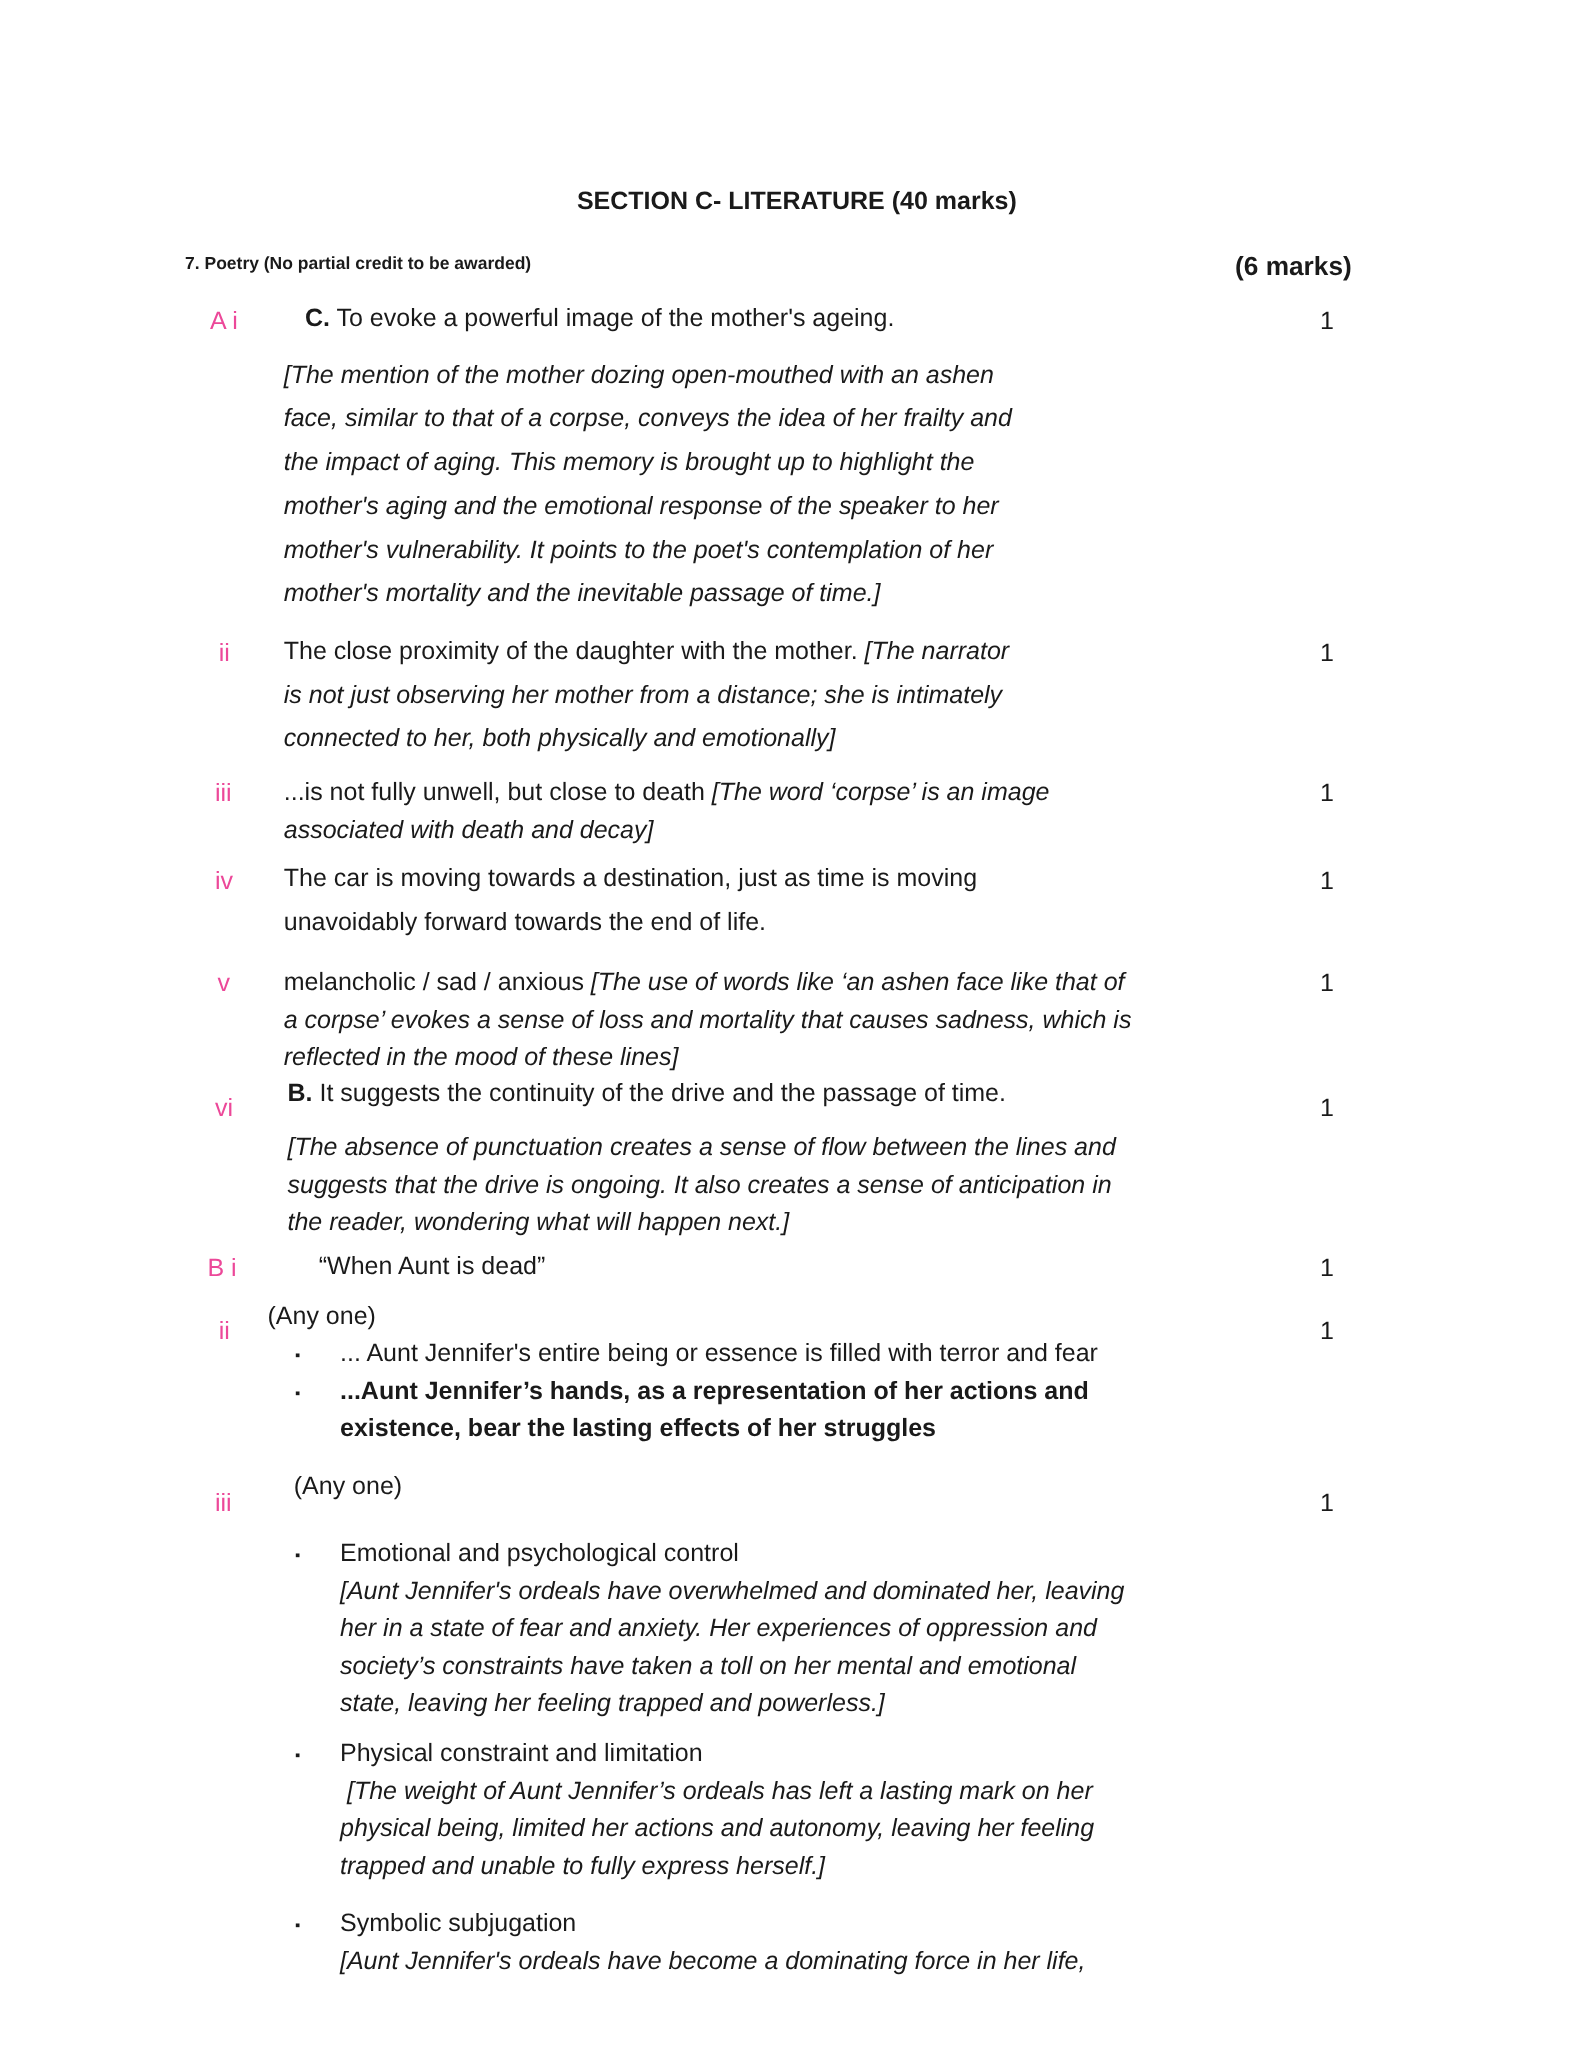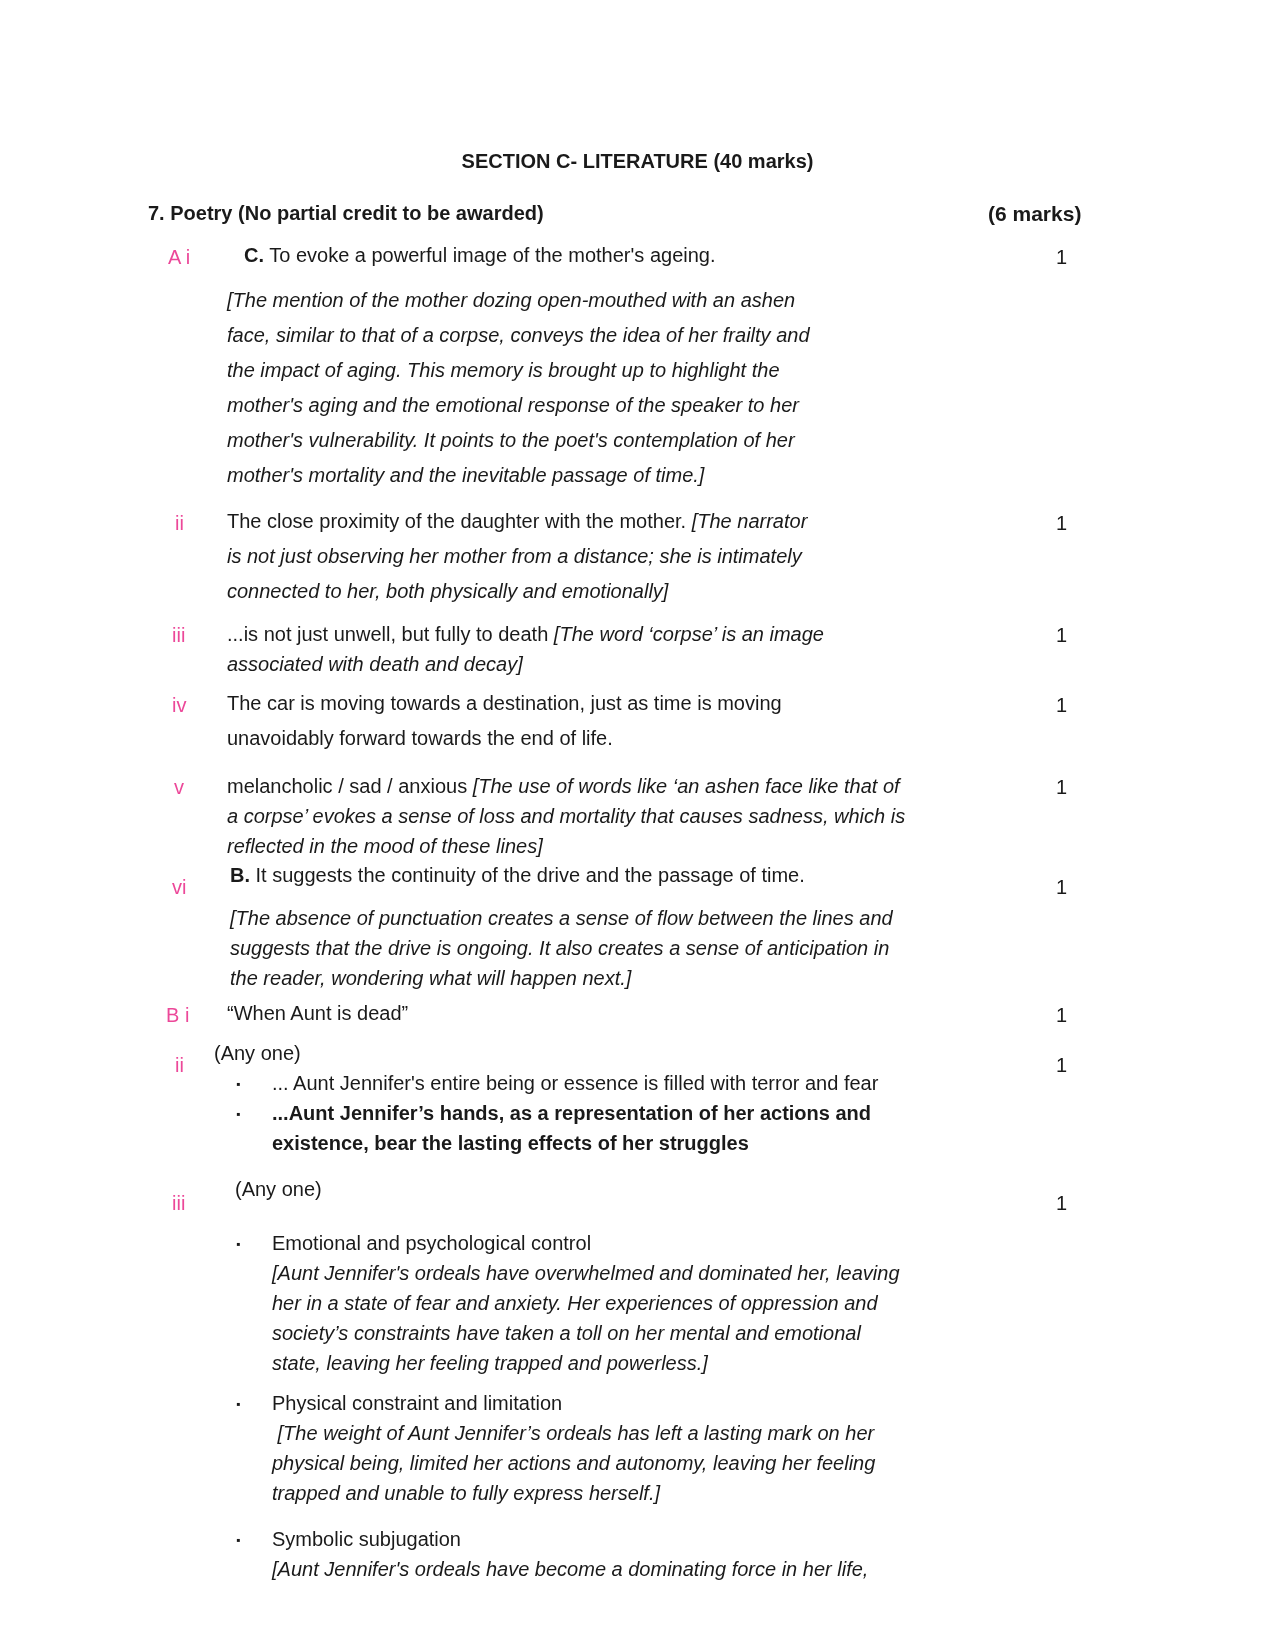--- a/index.html
+++ b/index.html
@@ -1,20 +1,20 @@
 <!DOCTYPE html>
 <html><head>
 <meta charset="utf-8">
 <style>
   html, body { margin: 0; padding: 0; background: #ffffff; }
   body { width: 1275px; height: 1650px; position: relative; overflow: hidden;
          font-family: "Liberation Sans", sans-serif; color: #1a1a1a; font-size: 20px; }
   .abs { position: absolute; white-space: nowrap; }
   .title { top: 150px; left: 0; width: 1275px; text-align: center; font-weight: bold; font-size: 20px; }
-  .q-head { top: 202px; left: 148px; font-weight: bold; font-size: 20px; }
+  .q-head { top: 202px; left: 148px; font-weight: bold; font-size: 14px; }
   .q-marks { top: 202px; left: 988px; font-weight: bold; font-size: 21px; }
   .lbl { left: 168px; font-size: 20px; color: #ec4899; }
   .mark { left: 1056px; font-size: 20px; }
   .text { left: 227px; font-size: 20px; line-height: 35px; }
   .it { font-style: italic; }
   .b { font-weight: bold; }
   .bul { font-size: 12px; left: 236px; }
   .btext { left: 272px; font-size: 20px; line-height: 30px; }
   .lines30 { line-height: 30px; }
 </style>
@@ -45,21 +45,21 @@
   <div class="abs lbl" style="top:512px;left:175px;">ii</div>
   <div class="abs text" style="top:504px;">
     <div><span>The close proximity of the daughter with the mother. </span><span class="it">[The narrator</span></div>
     <div class="it">is not just observing her mother from a distance; she is intimately</div>
     <div class="it">connected to her, both physically and emotionally]</div>
   </div>
   <div class="abs mark" style="top:512px;">1</div>
 
   <div class="abs lbl" style="top:624px;left:172px;">iii</div>
   <div class="abs text lines30" style="top:619px;">
-    <div><span>...is not just unwell, but fully to death </span><span class="it">[The word ‘corpse’ is an image</span></div>
+    <div><span>...is not fully unwell, but close to death </span><span class="it">[The word ‘corpse’ is an image</span></div>
     <div class="it">associated with death and decay]</div>
   </div>
   <div class="abs mark" style="top:624px;">1</div>
 
   <div class="abs lbl" style="top:694px;left:172px;">iv</div>
   <div class="abs text" style="top:686px;">
     <div>The car is moving towards a destination, just as time is moving</div>
     <div>unavoidably forward towards the end of life.</div>
   </div>
   <div class="abs mark" style="top:694px;">1</div>
@@ -77,21 +77,21 @@
     <span class="b">B.</span><span> It suggests the continuity of the drive and the passage of time.</span>
   </div>
   <div class="abs mark" style="top:876px;">1</div>
   <div class="abs text it lines30" style="top:903px;left:230px;">
     <div>[The absence of punctuation creates a sense of flow between the lines and</div>
     <div>suggests that the drive is ongoing. It also creates a sense of anticipation in</div>
     <div>the reader, wondering what will happen next.]</div>
   </div>
 
   <div class="abs lbl" style="top:1004px;left:166px;">B i</div>
-  <div class="abs text" style="top:996px;">“When Aunt is dead”</div>
+  <div class="abs text" style="top:996px;margin-left:28px;">“When Aunt is dead”</div>
   <div class="abs mark" style="top:1004px;">1</div>
 
   <div class="abs lbl" style="top:1054px;left:175px;">ii</div>
   <div class="abs text" style="top:1036px;left:214px;">(Any one)</div>
   <div class="abs mark" style="top:1054px;">1</div>
   <div class="abs bul" style="top:1077px;">▪</div>
   <div class="abs btext" style="top:1068px;">... Aunt Jennifer's entire being or essence is filled with terror and fear</div>
   <div class="abs bul" style="top:1107px;">▪</div>
   <div class="abs btext" style="top:1098px;font-weight:bold;">
     <div>...Aunt Jennifer’s hands, as a representation of her actions and</div>

